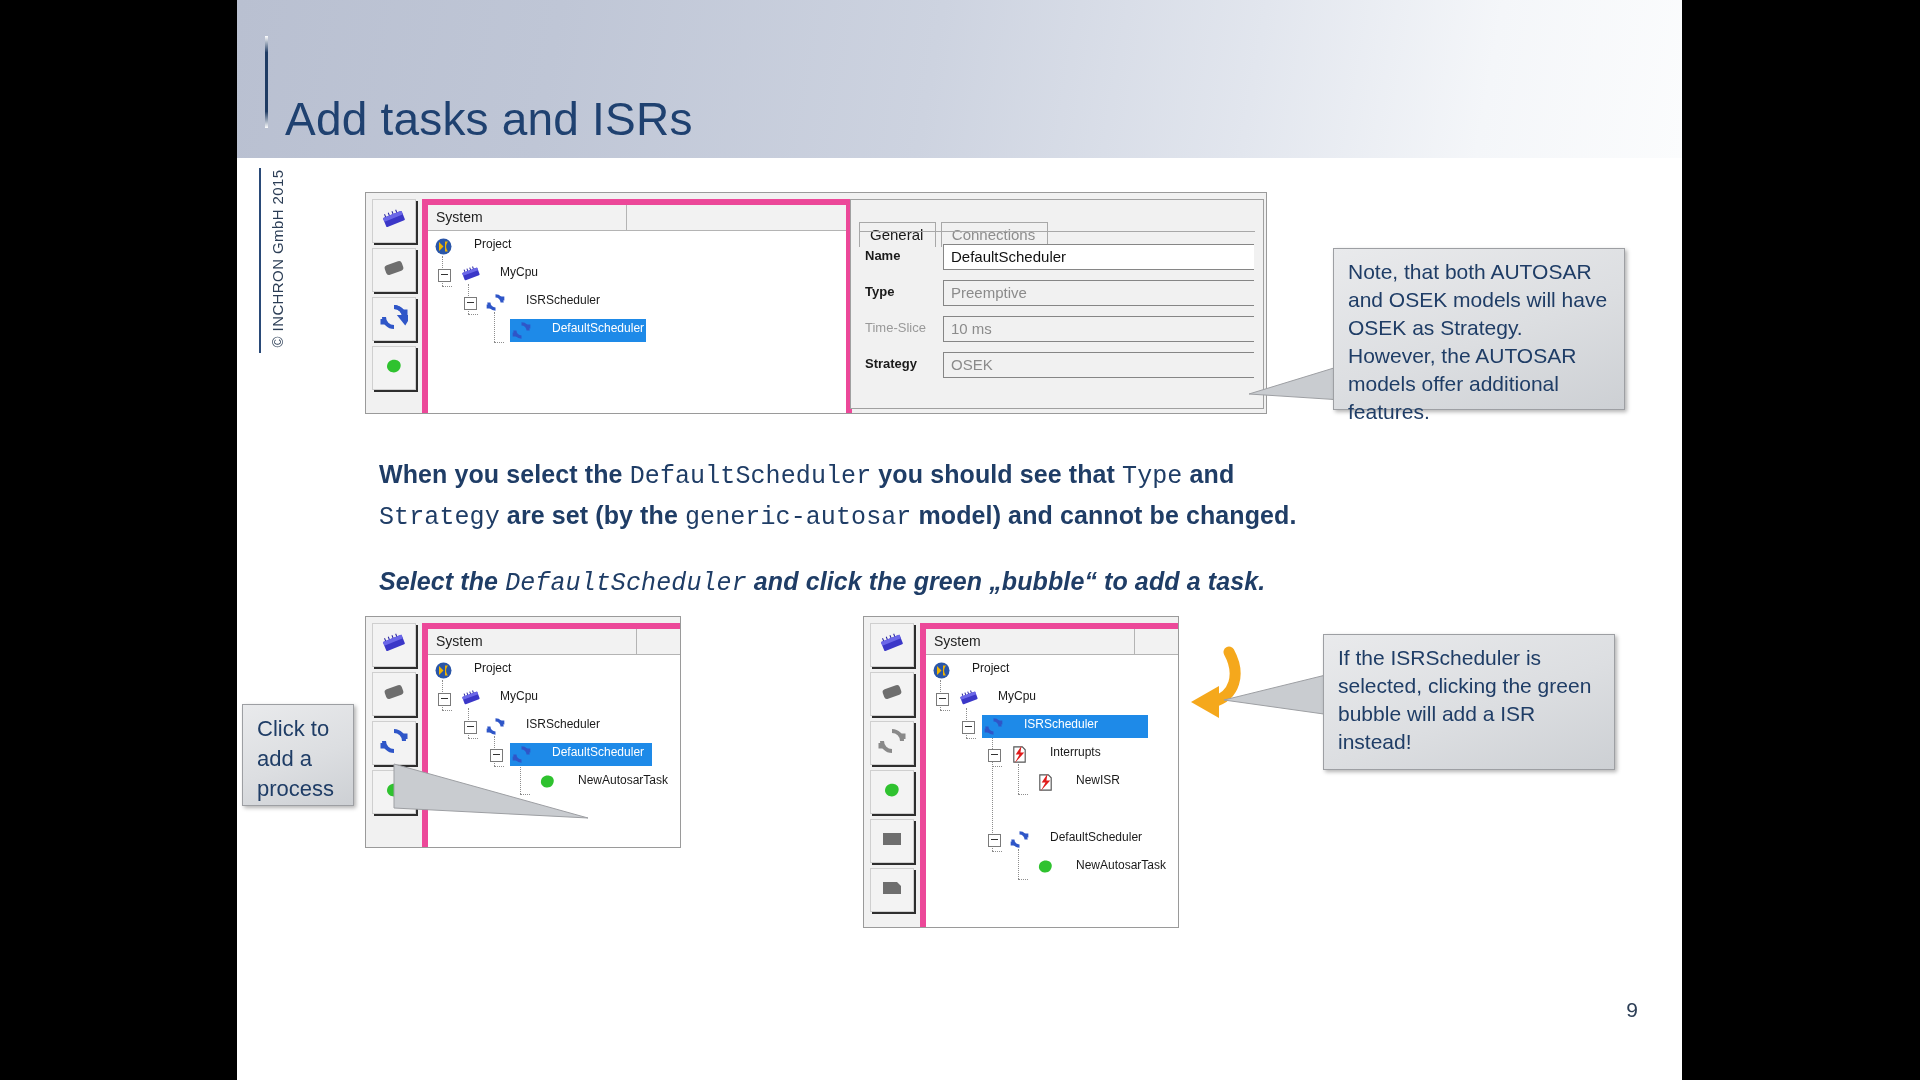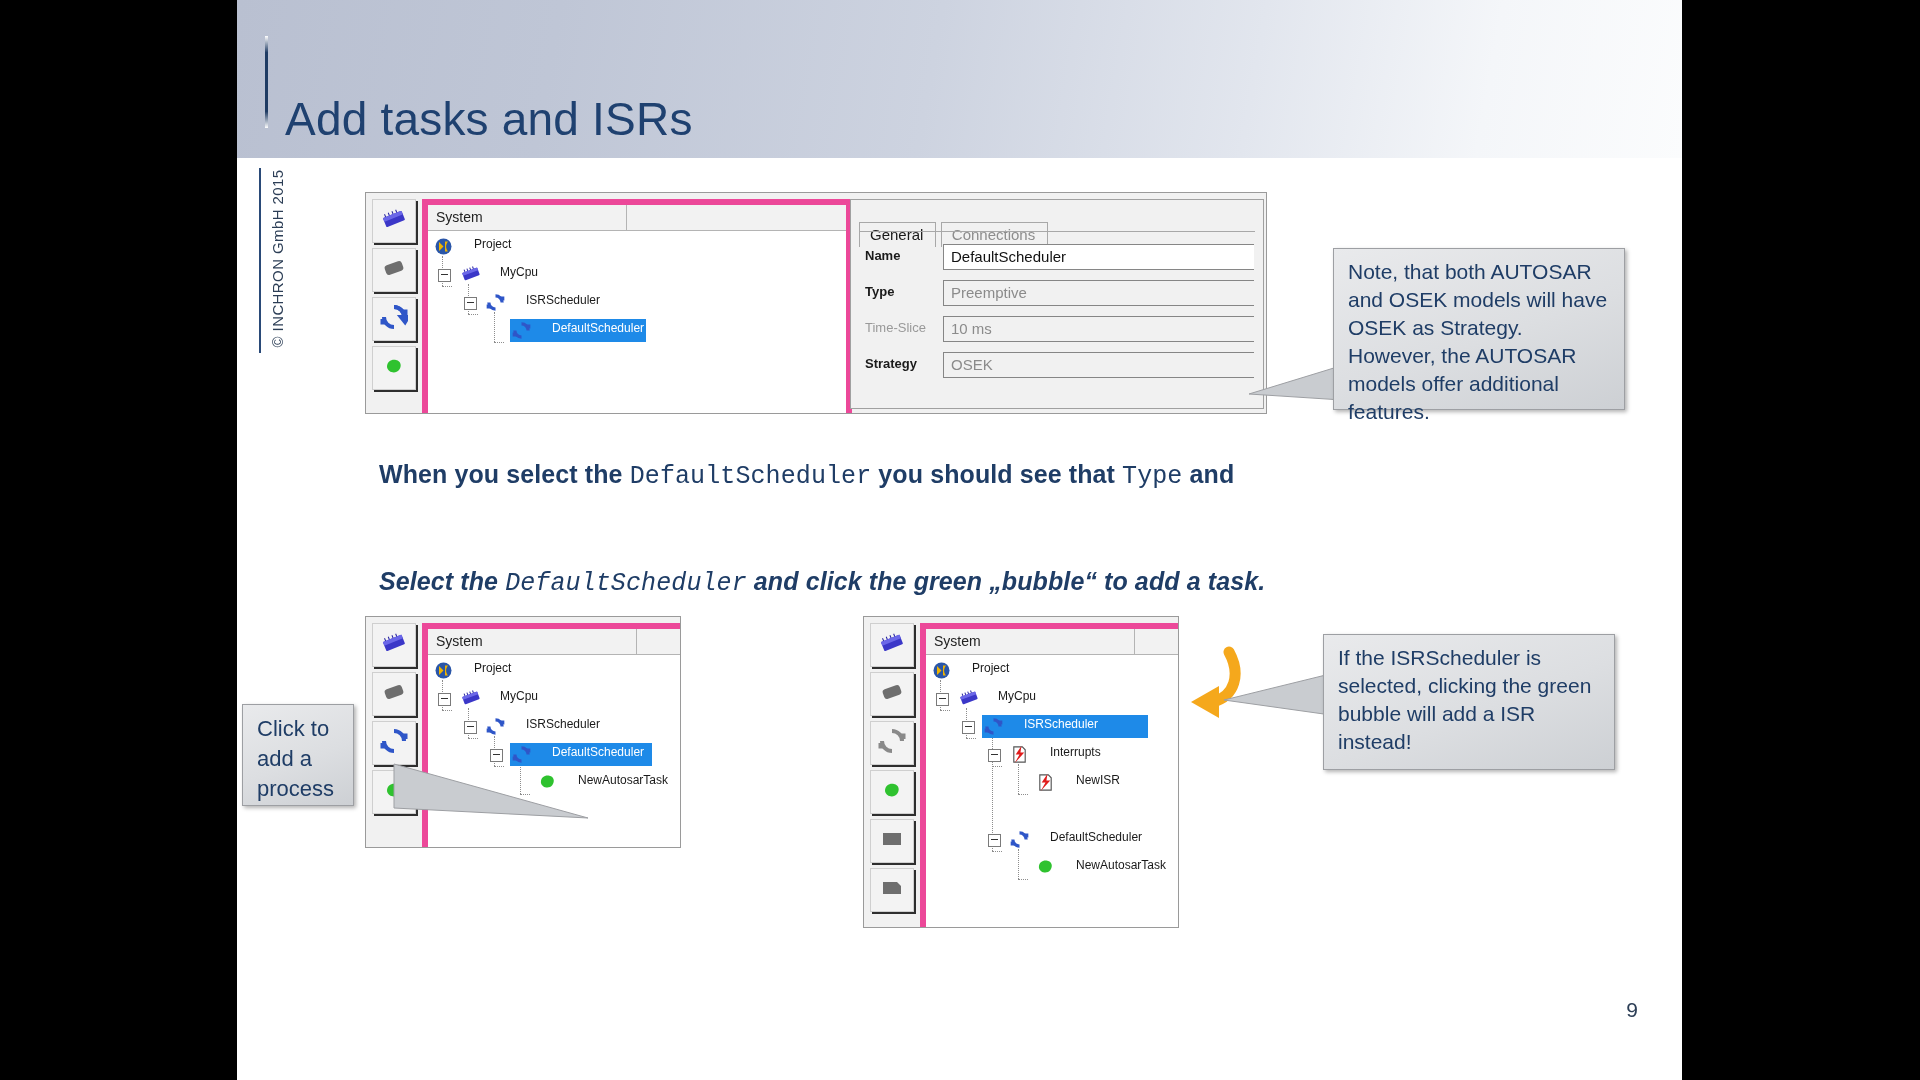--- a/index.html
+++ b/index.html
@@ -262,20 +262,21 @@
 
     <svg style="position:absolute;left:1010px;top:352px;width:130px;height:60px;">
       <polygon points="126,4 2,42 126,50" fill="#c9ccd0" stroke="#9d9fa3" stroke-width="1"></polygon>
     </svg>
     <div class="callout" style="left:1096px;top:248px;width:290px;height:160px;">
       <div class="ctext">Note, that both AUTOSAR and OSEK models will have OSEK as Strategy.  However, the AUTOSAR models offer additional features.</div>
     </div>
 
     <div class="para" style="left:142px;top:455px;">
       <div><span><span>When you select the </span><span class="mono">DefaultScheduler</span><span> you should see that </span><span class="mono">Type</span><span> and</span></span></div>
+      <div><span><span class="mono">Strategy</span><span> are set (by the </span><span class="mono">generic-autosar</span><span> model) and cannot be changed.</span></span></div>
     </div>
 
     <div class="para" style="left:142px;top:562px;font-style:italic;">
       <div><span><span>Select the </span><span class="mono">DefaultScheduler</span><span> and click the green „bubble“ to add a task.</span></span></div>
     </div>
 
     <div class="shot" style="left:128px;top:616px;width:314px;height:230px;">
       <div class="shot-inner">
         <div class="tbar">
           <div class="tbtn">

